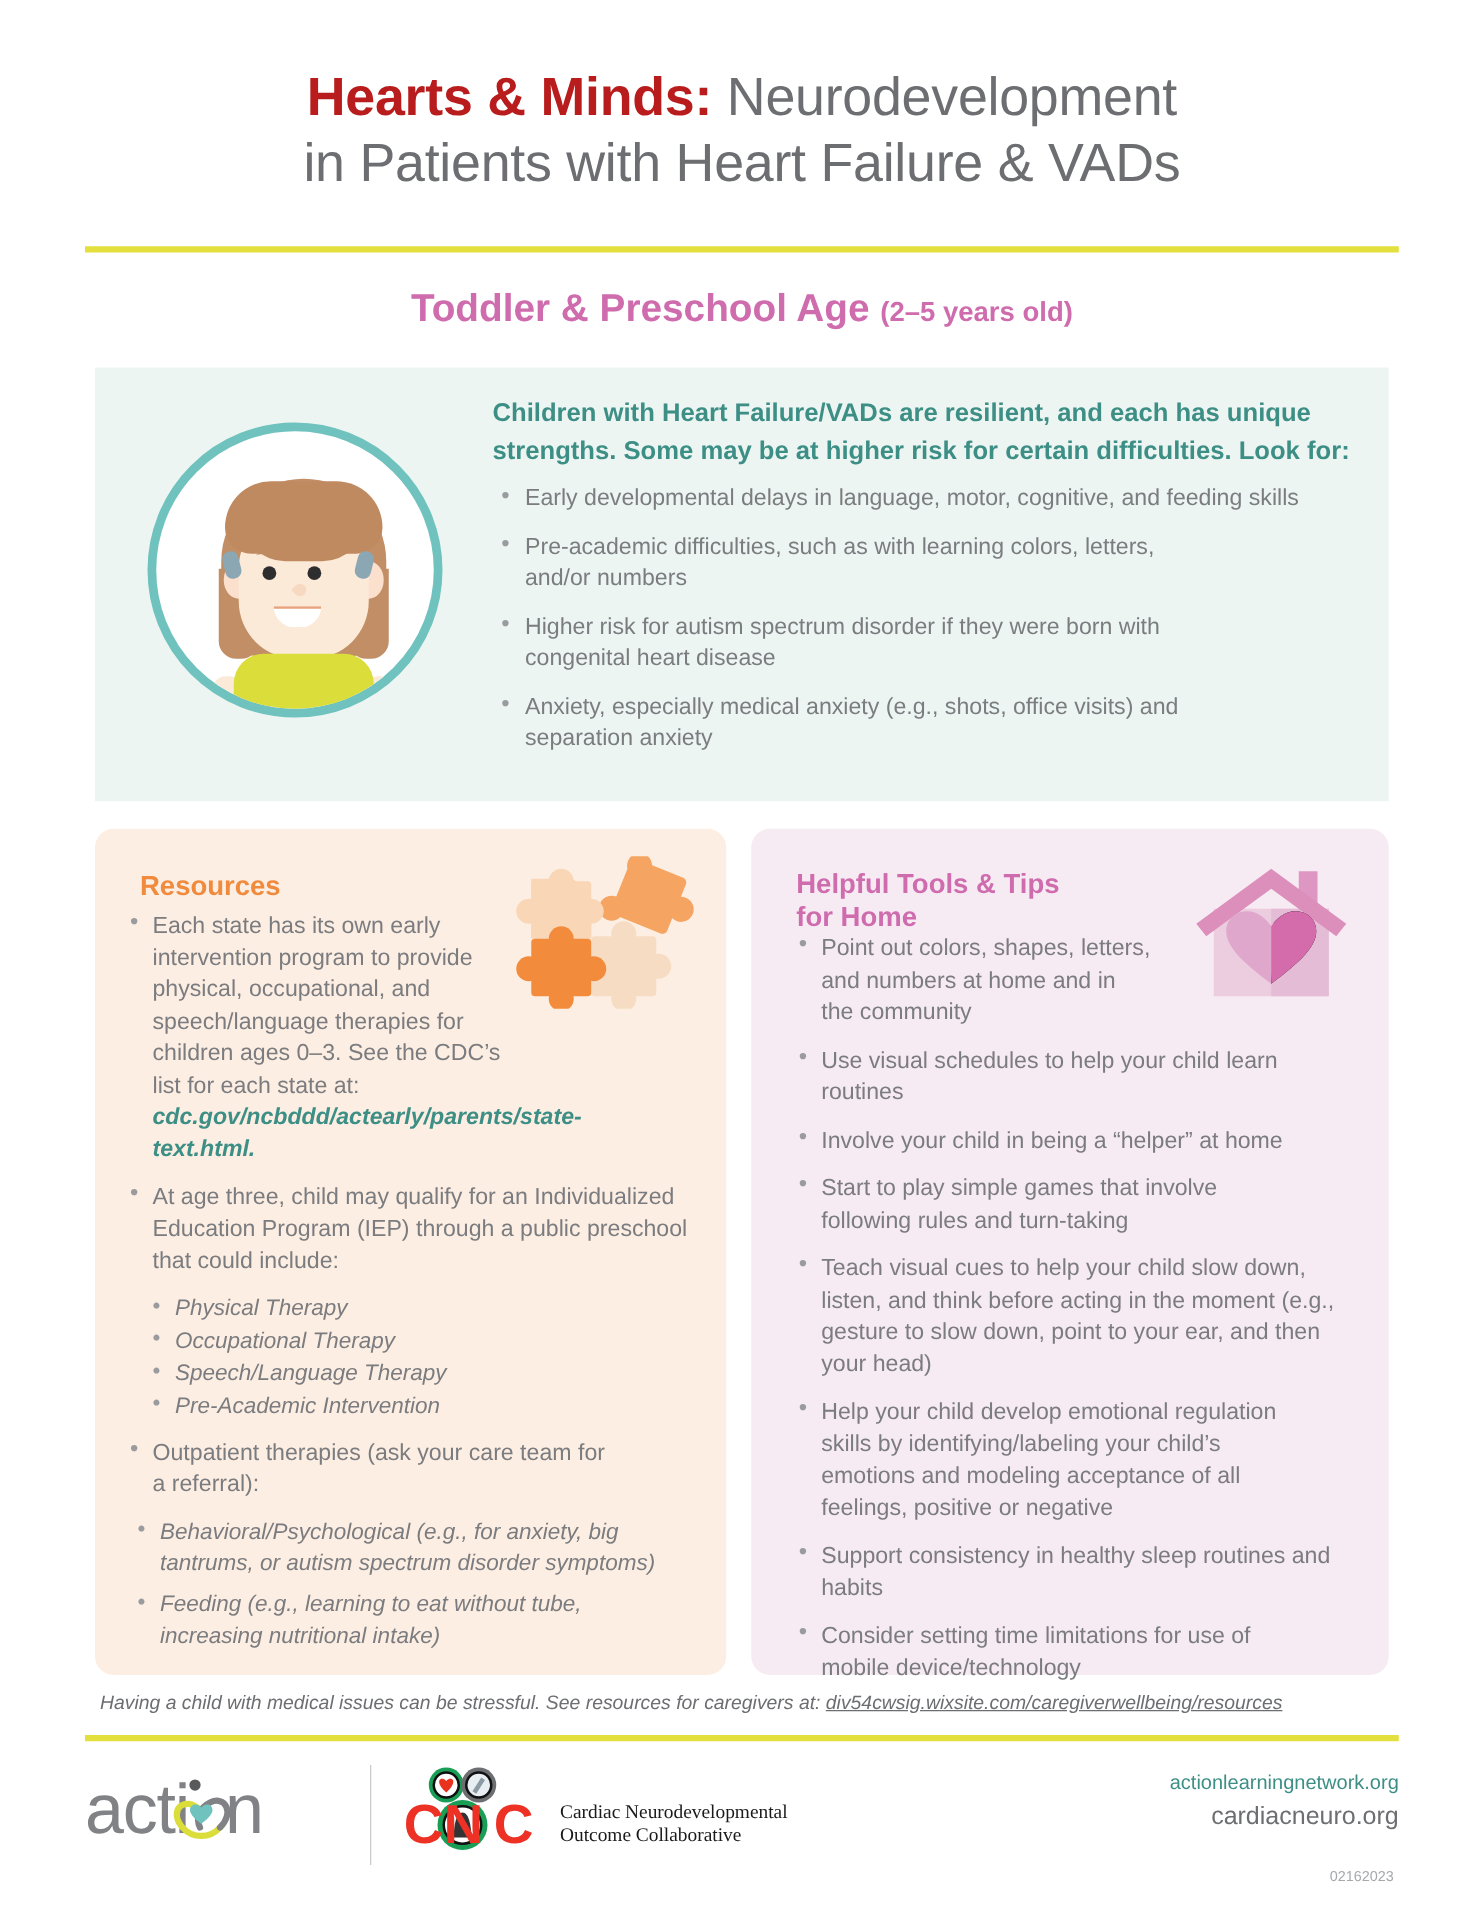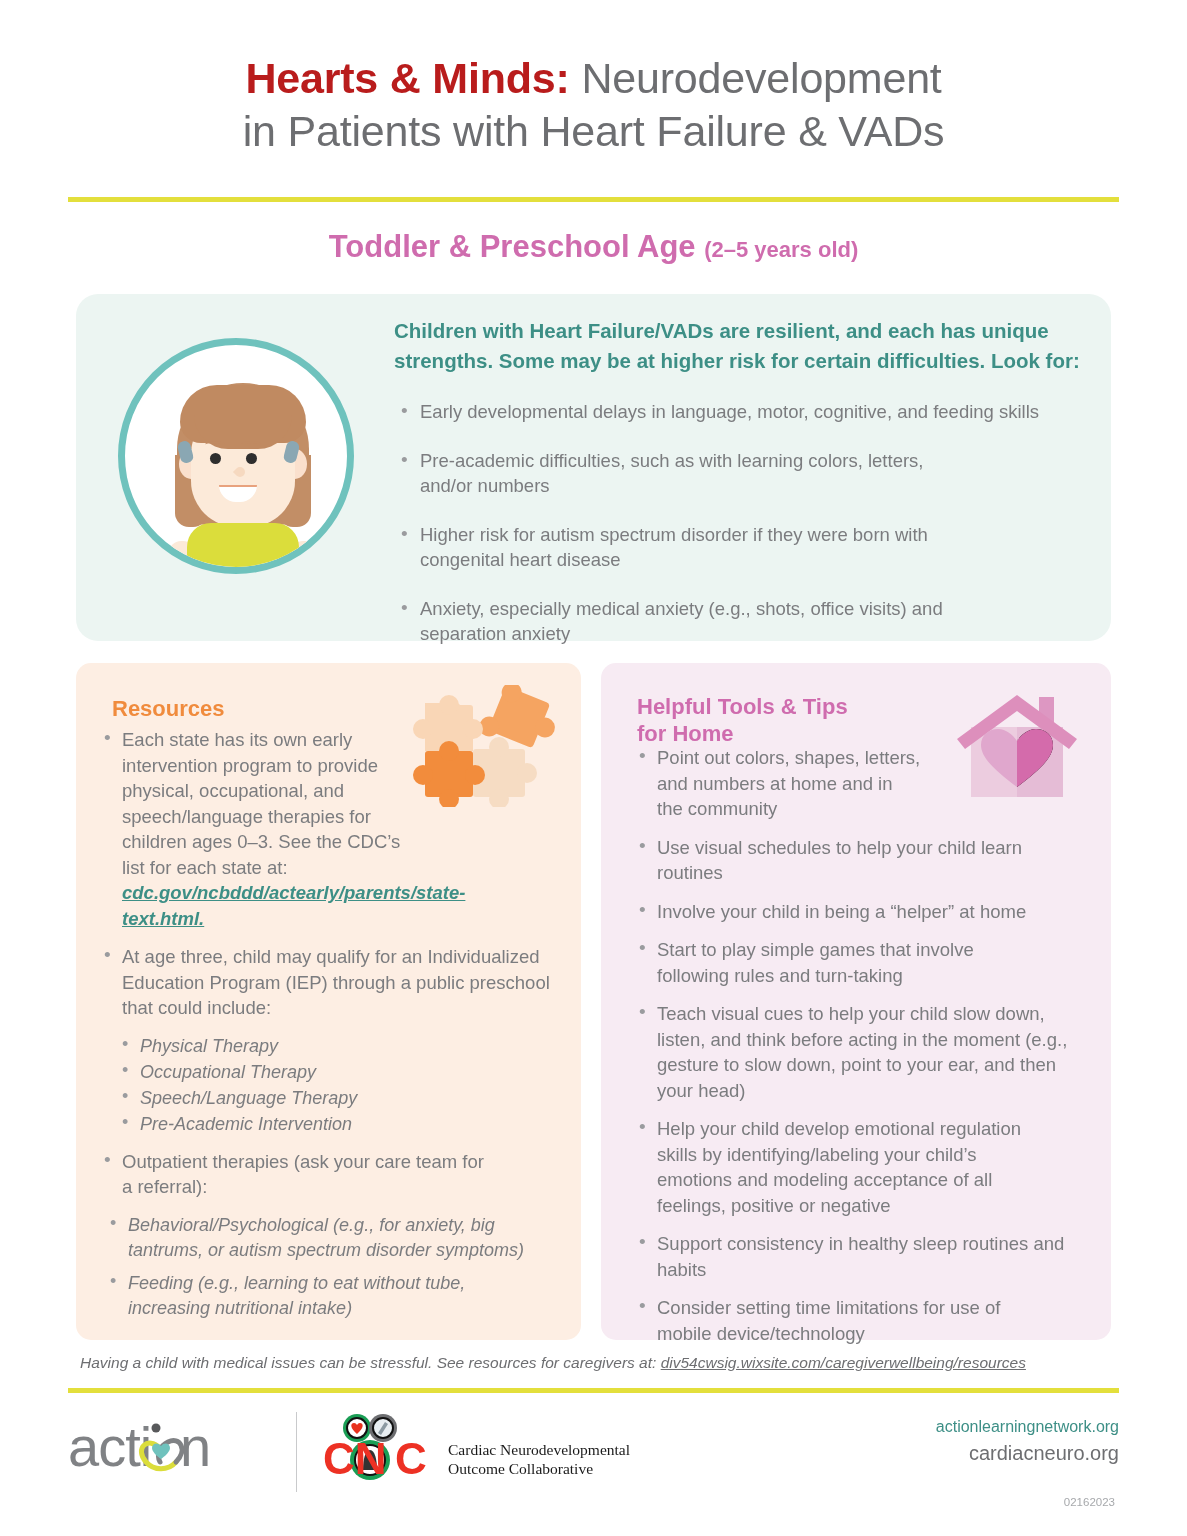--- a/index.html
+++ b/index.html
@@ -54,21 +54,20 @@
     line-height: 38px;
   }
   .age-heading .sub { font-size: 22px; }
 
   
   .infobox {
     position: absolute;
     left: 76px; top: 294px;
     width: 1035px; height: 347px;
     background: #ecf5f2;
-    border-radius: 22px;
   }
   .avatar-wrap {
     position: absolute;
     left: 42px; top: 44px;
     width: 236px; height: 236px;
   }
   .avatar-ring {
     position: absolute;
     left: 0; top: 0;
     width: 236px; height: 236px;
@@ -193,21 +192,20 @@
     margin-bottom: 10px;
   }
   ul.clean { list-style: none; }
   .bullet-li {
     position: relative;
     padding-left: 26px;
     color: #7b7c7f;
     font-size: 18.5px;
     line-height: 25px;
     margin-bottom: 14px;
-    margin-top: 24px;
   }
   .bullet-li::before {
     content: "•";
     position: absolute;
     left: 7px; top: -1px;
     color: #9a9b9e;
     font-size: 19px;
   }
 
   
@@ -286,21 +284,20 @@
     color: #9a9b9e;
     font-size: 18px;
     font-style: normal;
   }
   .sub-li.tight { padding-left: 32px; }
   .sub-li.tight::before { left: 14px; }
   .link-inline {
     color: #3d8f86;
     font-style: italic;
     font-weight: 600;
-    text-decoration: underline;
   }
   .tip-li {
     position: relative;
     padding-left: 26px;
     color: #7b7c7f;
     font-size: 18.5px;
     line-height: 25.5px;
     margin-bottom: 13px;
   }
   .tip-li::before {

